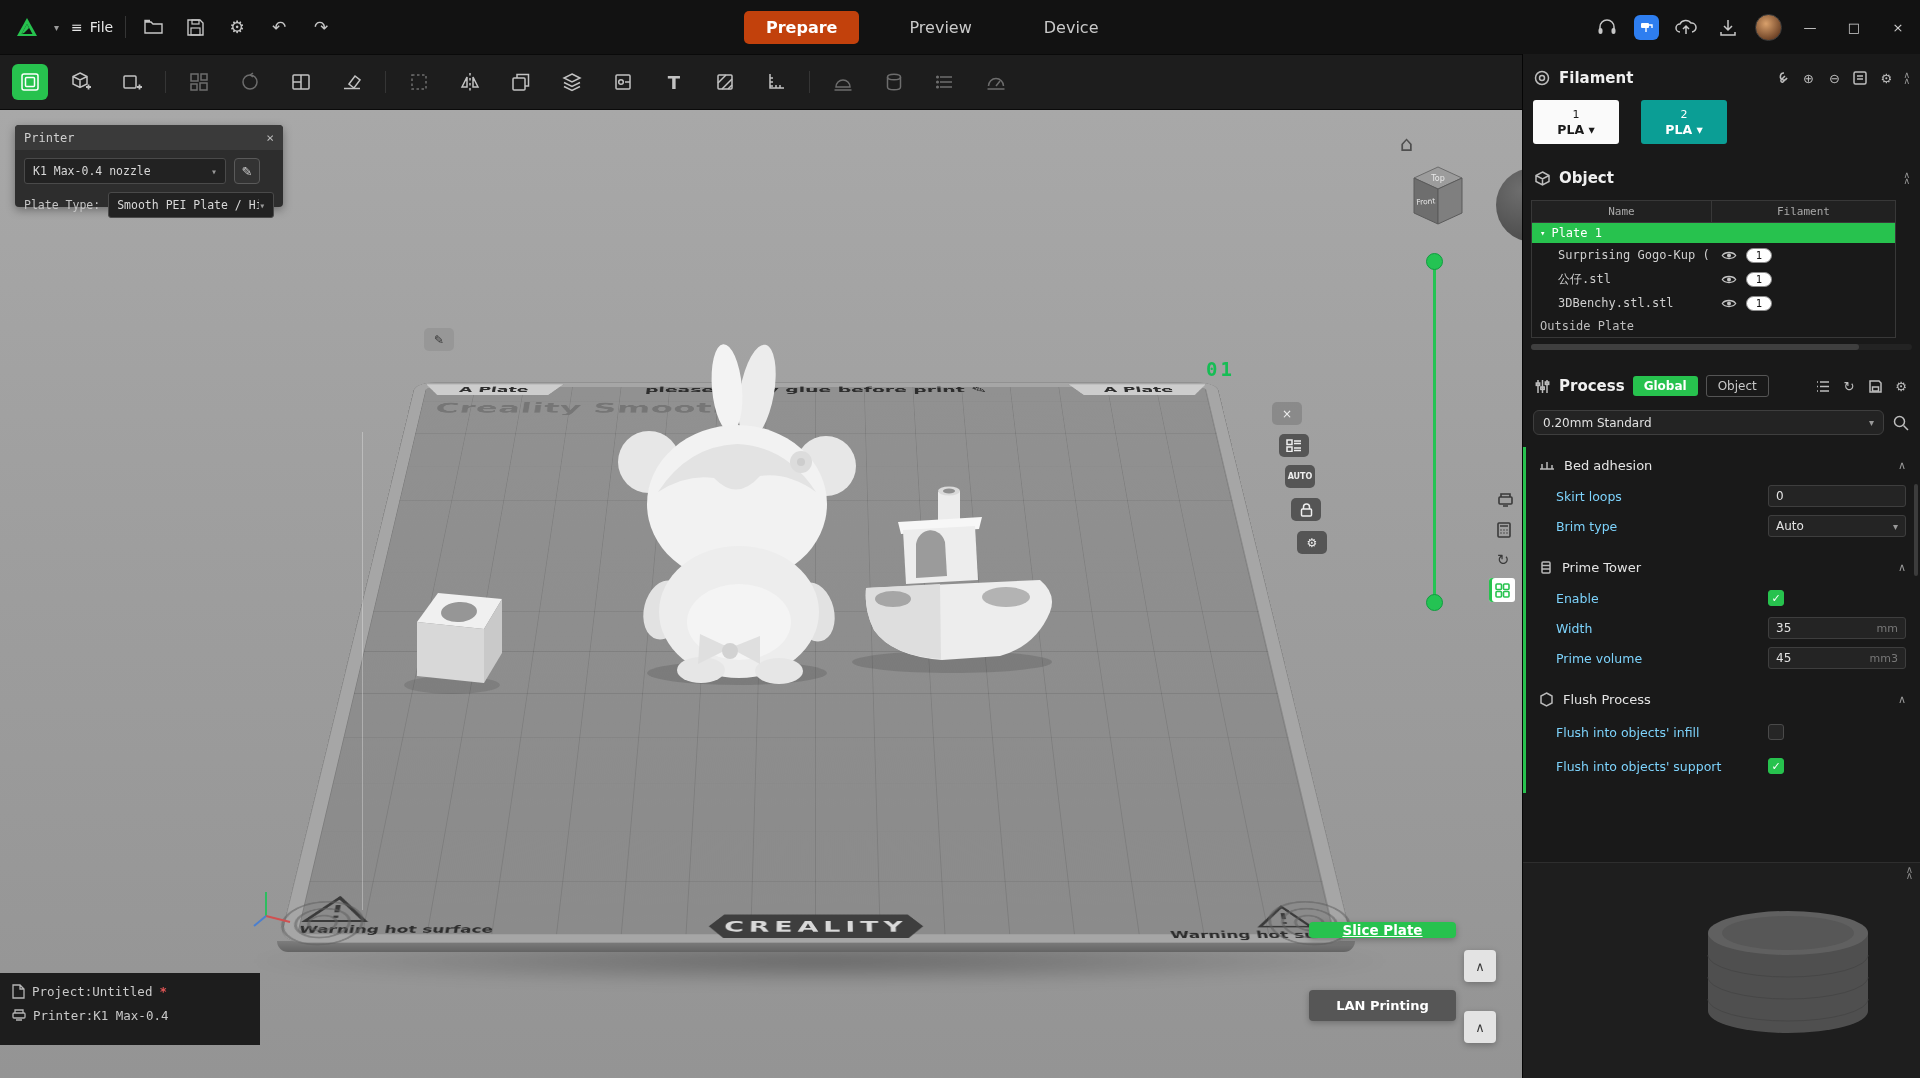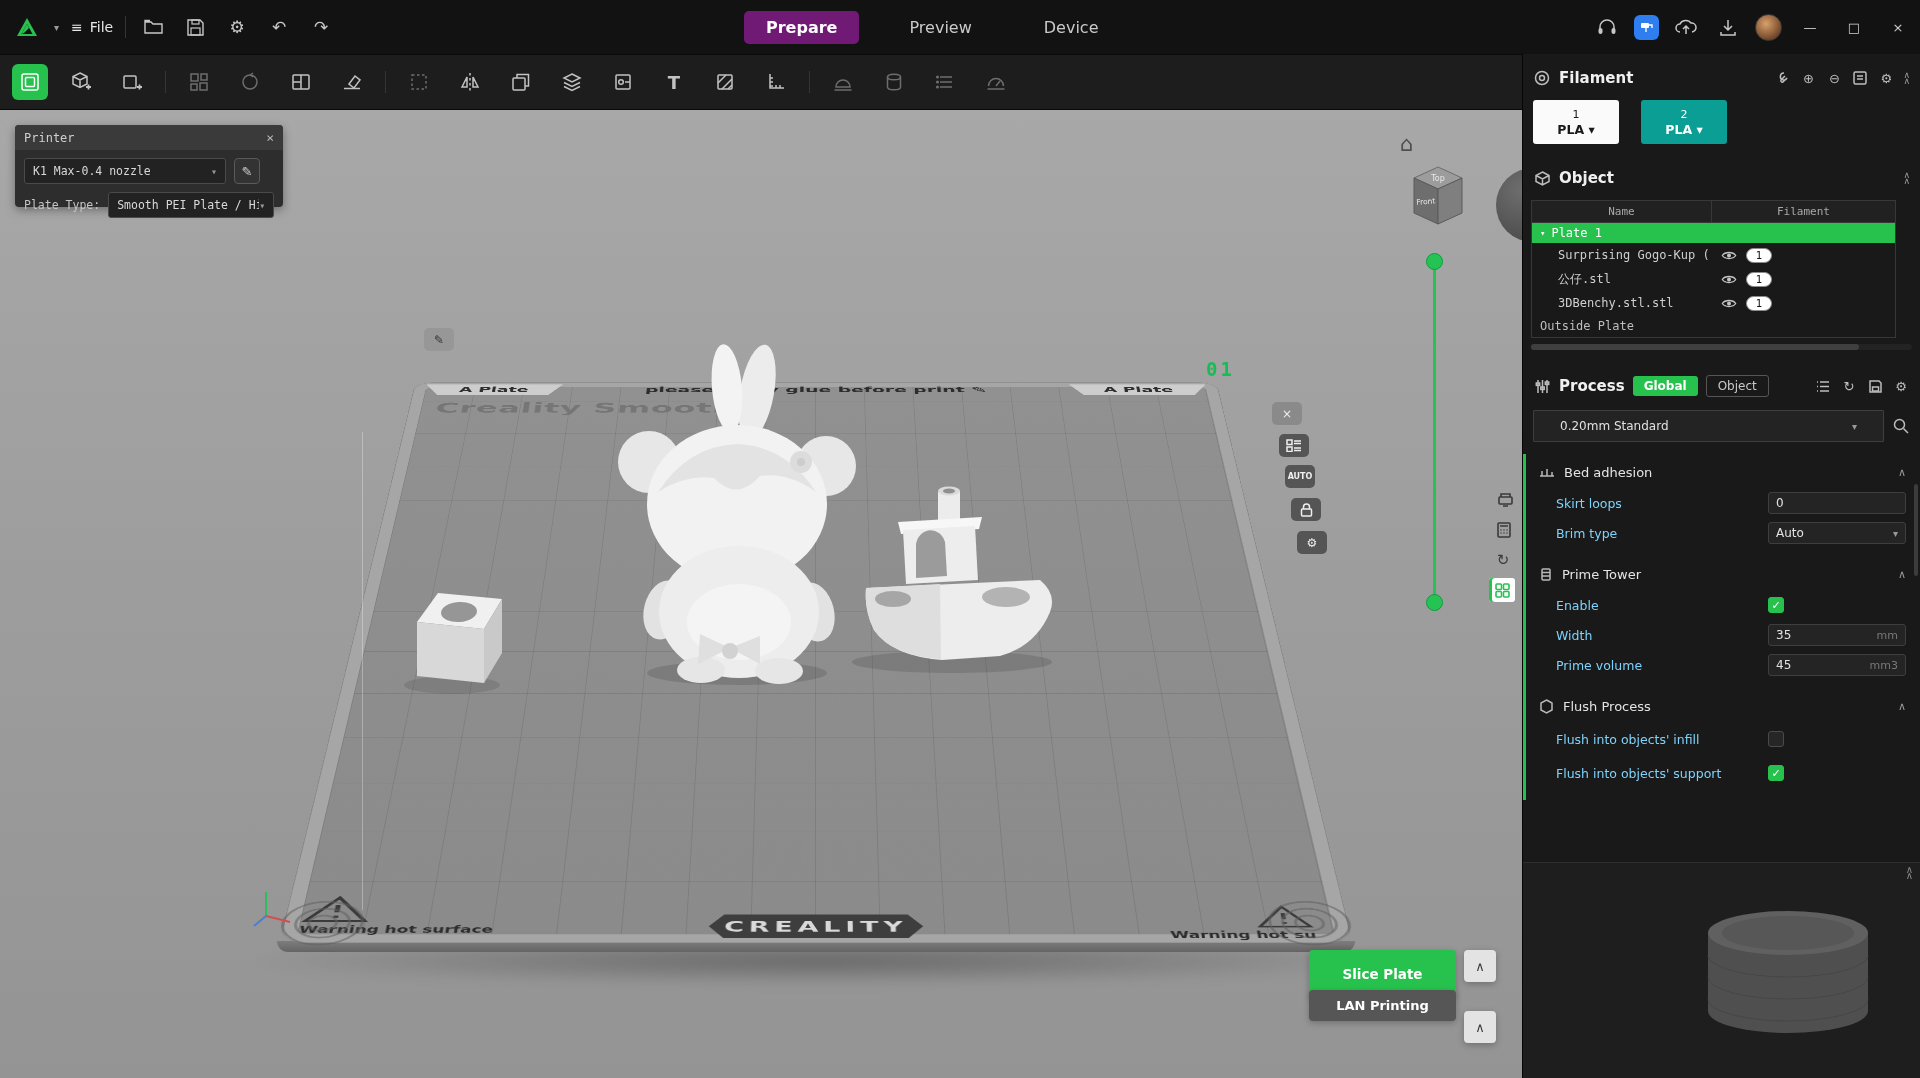--- a/index.html
+++ b/index.html
@@ -11,21 +11,21 @@
   
   #topbar { position:absolute; left:0; top:0; width:1920px; height:54px; background:#121212;
     display:flex; align-items:center; z-index:80; }
   .tb-left { display:flex; align-items:center; gap:12px; padding-left:12px; }
   .menu-file { display:flex; align-items:center; gap:7px; color:#e6e6e6; font-size:14px; }
   .vsep { width:1px; height:22px; background:#353535; }
   .tb-ic { width:30px; height:30px; border-radius:4px; display:flex; align-items:center;
     justify-content:center; color:#c7c7c7; font-size:17px; }
   .tabs { position:absolute; left:744px; top:9px; display:flex; gap:28px; height:36px; align-items:center; }
   .tab { padding:7px 22px; font-size:16px; color:#c9c9c9; border-radius:5px; }
-  .tab.active { background:#701a75; color:#fff; font-weight:bold; }
+  .tab.active { background:#c2410c; color:#fff; font-weight:bold; }
   .tb-right { position:absolute; right:6px; top:0; height:54px; display:flex; align-items:center; gap:12px; }
   .win-ic { width:32px; height:30px; display:flex; align-items:center; justify-content:center;
     color:#cfcfcf; font-size:13px; }
   .avatar { width:27px; height:27px; border-radius:50%;
     background:radial-gradient(circle at 40% 35%, #d9a06b, #6d4226 75%); border:1px solid #3c3c3c; }
   .blue-badge { width:25px; height:25px; border-radius:6px; background:#2e7ef0;
     display:flex; align-items:center; justify-content:center; }
 
   
   #toolbar { position:absolute; left:0; top:54px; width:1522px; height:56px; background:#1d1d1d;
@@ -81,23 +81,23 @@
   .fl-btn svg { stroke:#efefef; fill:none; stroke-width:1.5; }
   .edge-ic { position:absolute; width:26px; height:24px; display:flex; align-items:center; justify-content:center; }
   .edge-ic svg { stroke:#3a3a3a; fill:none; stroke-width:1.6; }
   .edge-ic.sel { background:#ffffff; border-radius:3px; box-shadow:inset 3px 0 0 #27c24e; }
   .edge-ic.sel svg { stroke:#27c24e; }
 
   .slider-line { position:absolute; left:1433px; top:150px; width:3px; height:342px; background:#24c353; }
   .slider-dot { position:absolute; left:1426px; width:17px; height:17px; border-radius:50%;
     background:#24c353; border:1px solid #0f9c3f; }
 
-  .slice-btn { position:absolute; left:1309px; top:840px; width:147px; height:48px; background:#27c24e;
+  .slice-btn { position:absolute; left:1309px; top:812px; width:147px; height:16px; background:#27c24e;
     color:#fff; font-weight:bold; font-size:13.5px; border-radius:4px; display:flex; align-items:center;
-    justify-content:center; box-shadow:0 2px 6px rgba(0,0,0,.25); }
+    justify-content:center; box-shadow:0 2px 6px rgba(0,0,0,.25);text-decoration:underline; }
   .lan-btn { position:absolute; left:1309px; top:880px; width:147px; height:31px; background:#565656;
     color:#fff; font-weight:bold; font-size:13px; border-radius:4px; display:flex; align-items:center;
     justify-content:center; box-shadow:0 2px 6px rgba(0,0,0,.25); }
   .chev-btn { position:absolute; width:32px; height:32px; background:#e3e3e3; color:#3c3c3c;
     border-radius:4px; display:flex; align-items:center; justify-content:center; font-size:13px;
     box-shadow:0 2px 6px rgba(0,0,0,.25); }
 
   
   #printer-panel { position:absolute; left:15px; top:15px; width:268px; height:82px;
     background:#2d2d2d; border-radius:4px; box-shadow:0 3px 10px rgba(0,0,0,.35); z-index:40; }
@@ -160,22 +160,22 @@
     color:#111; font-size:10.5px; display:flex; align-items:center; justify-content:center; }
   .outside-row { height:22px; display:flex; align-items:center; padding-left:8px; font-size:12px; color:#bdbdbd; }
   .hscroll { margin:6px 8px 0 8px; height:6px; background:#232323; border-radius:3px; }
   .hscroll .thumb { width:86%; height:6px; background:#3f3f3f; border-radius:3px; }
 
   .pill { padding:3px 11px; border-radius:3px; font-size:12px; }
   .pill.on { background:#27c24e; color:#fff; font-weight:bold; }
   .pill.off { border:1px solid #555; color:#c9c9c9; }
 
   .preset-row { display:flex; align-items:center; gap:8px; margin:10px 10px 0 10px; }
-  .preset { flex:1; height:32px; background:#232323; border:1px solid #3e3e3e; border-radius:1px;
-    display:flex; align-items:center; padding:0 26px; font-size:12px; color:#e0e0e0; }
+  .preset { flex:1; height:25px; background:#232323; border:1px solid #3e3e3e; border-radius:6px;
+    display:flex; align-items:center; padding:0 9px; font-size:12px; color:#e0e0e0; }
   .preset .crt { margin-left:auto; color:#999; font-size:10px; }
 
   .params { margin-top:12px; border-left:3px solid #27c24e; padding:2px 0 10px 0; }
   .psec { display:flex; align-items:center; gap:9px; height:32px; padding:0 14px 0 13px;
     font-size:13px; color:#e4e4e4; }
   .psec svg { stroke:#b9b9b9; fill:none; stroke-width:1.5; }
   .psec .chev { margin-left:auto; color:#9a9a9a; font-size:11px; }
   .prow { display:flex; align-items:center; justify-content:space-between; height:30px;
     padding:0 14px 0 30px; }
   .plabel { font-size:12.5px; color:#7dd3fc; }
@@ -562,20 +562,36 @@
     </div>
     <div class="pp-row">
       <span class="pp-label mono">Plate Type:</span>
       <span class="pp-select mono" style="width:166px;">
         <span style="overflow:hidden; white-space:nowrap;">Smooth PEI Plate / Hig...</span>
         <span class="crt">▾</span>
       </span>
     </div>
   </div>
 
+  <div id="statusbox" class="mono">
+    <div class="st-row">
+      <svg width="13" height="15" viewBox="0 0 13 15">
+          <path d="M1,1 h7 l4,4 v9 h-11 Z M8,1 v4 h4"></path>
+        </svg>
+      <span>Project:Untitled</span>
+      <span class="dirty">*</span>
+    </div>
+    <div class="st-row">
+      <svg width="14" height="13" viewBox="0 0 14 13">
+          <rect x="1" y="4" width="12" height="5" rx="1"></rect>
+          <path d="M3,4 V1 h8 v3 M4,11 h6"></path>
+        </svg>
+      <span>Printer:K1 Max-0.4</span>
+    </div>
+  </div>
 </div>
 
 <div id="rpanel">
 
   <div class="sec-head" style="margin-top:10px;">
     <span class="hd-ic">
       <svg width="16" height="16" viewBox="0 0 16 16">
           <circle cx="8" cy="8" r="6.5"></circle>
           <circle cx="8" cy="8" r="2.5"></circle>
         </svg>

